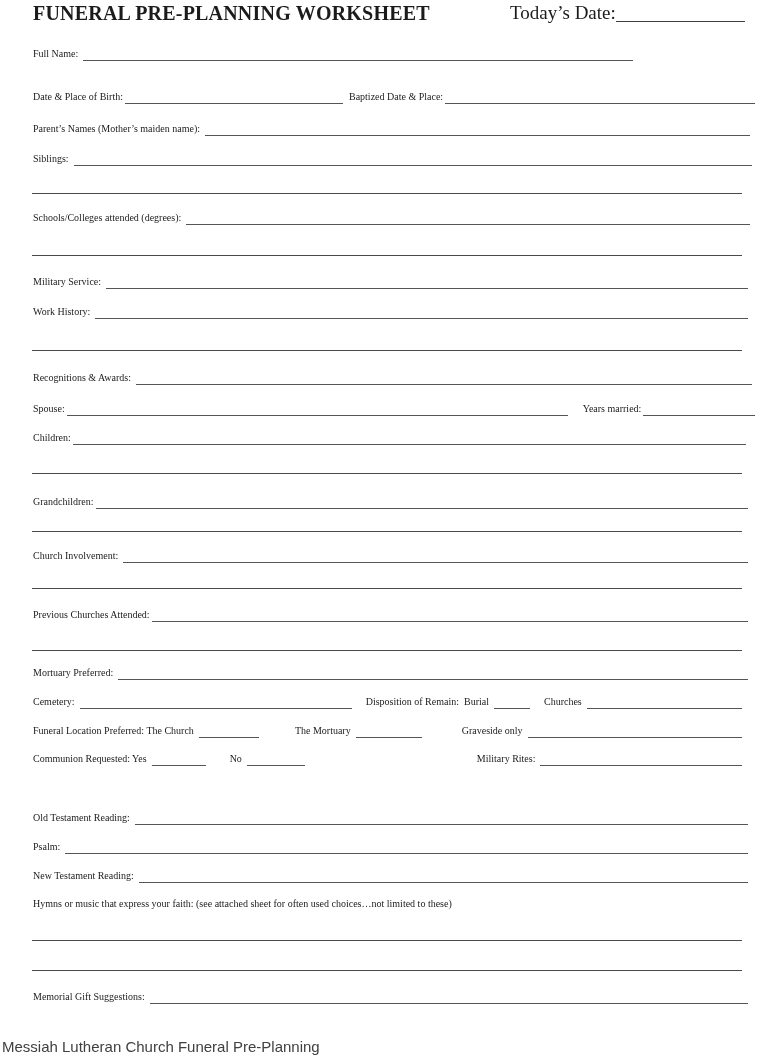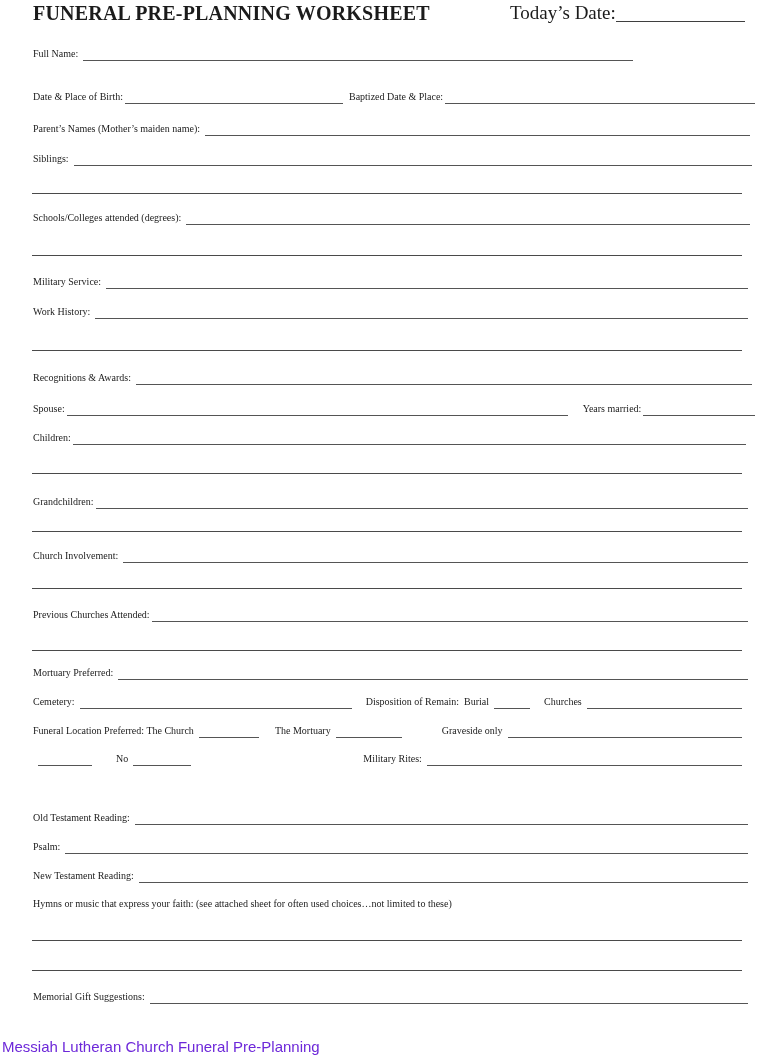--- a/index.html
+++ b/index.html
@@ -28,21 +28,21 @@
   .fill{flex:1 1 auto;border-bottom:1.4px solid #555;margin-bottom:2px;margin-left:5px;}
   .seg{flex:0 0 auto;border-bottom:1.4px solid #555;margin-bottom:2px;margin-left:5px;}
   .hr{
     position:absolute;left:32px;right:26px;height:0;
     border-top:1.6px solid #4a4a4a;
   }
   .note{white-space:pre;}
   .footer{
     position:absolute;left:2px;top:1038px;
     font-family:"Liberation Sans","DejaVu Sans",sans-serif;
-    font-size:15px;color:#6d28d9;white-space:pre;
+    font-size:15px;color:#404040;white-space:pre;
   }
 </style>
 </head>
 <body>
 
 <div class="page">
 
   <div class="title">FUNERAL PRE-PLANNING WORKSHEET</div>
 
   <div class="date-row">
@@ -143,27 +143,28 @@
     <span class="seg" style="width:272px"></span>
     <span class="lbl" style="margin-left:14px">Disposition of Remain:  Burial</span>
     <span class="seg" style="width:36px"></span>
     <span class="lbl" style="margin-left:14px">Churches</span>
     <span class="fill"></span>
   </div>
 
   <div class="row" style="top:721px;left:33px;right:26px">
     <span class="lbl">Funeral Location Preferred: The Church</span>
     <span class="seg" style="width:60px"></span>
-    <span class="lbl" style="margin-left:16px">The Mortuary</span>
+    <span class="lbl" style="margin-left:36px">The Mortuary</span>
     <span class="seg" style="width:66px"></span>
     <span class="lbl" style="margin-left:40px">Graveside only</span>
     <span class="fill"></span>
   </div>
 
   <div class="row" style="top:749px;left:33px;right:26px">
+    <span class="lbl">Communion Requested: Yes</span>
     <span class="seg" style="width:54px"></span>
     <span class="lbl" style="margin-left:24px">No</span>
     <span class="seg" style="width:58px"></span>
     <span class="lbl" style="margin-left:172px">Military Rites:</span>
     <span class="fill"></span>
   </div>
 
 
   <div class="row" style="top:808px;left:33px;right:20px">
     <span class="lbl">Old Testament Reading:</span>

